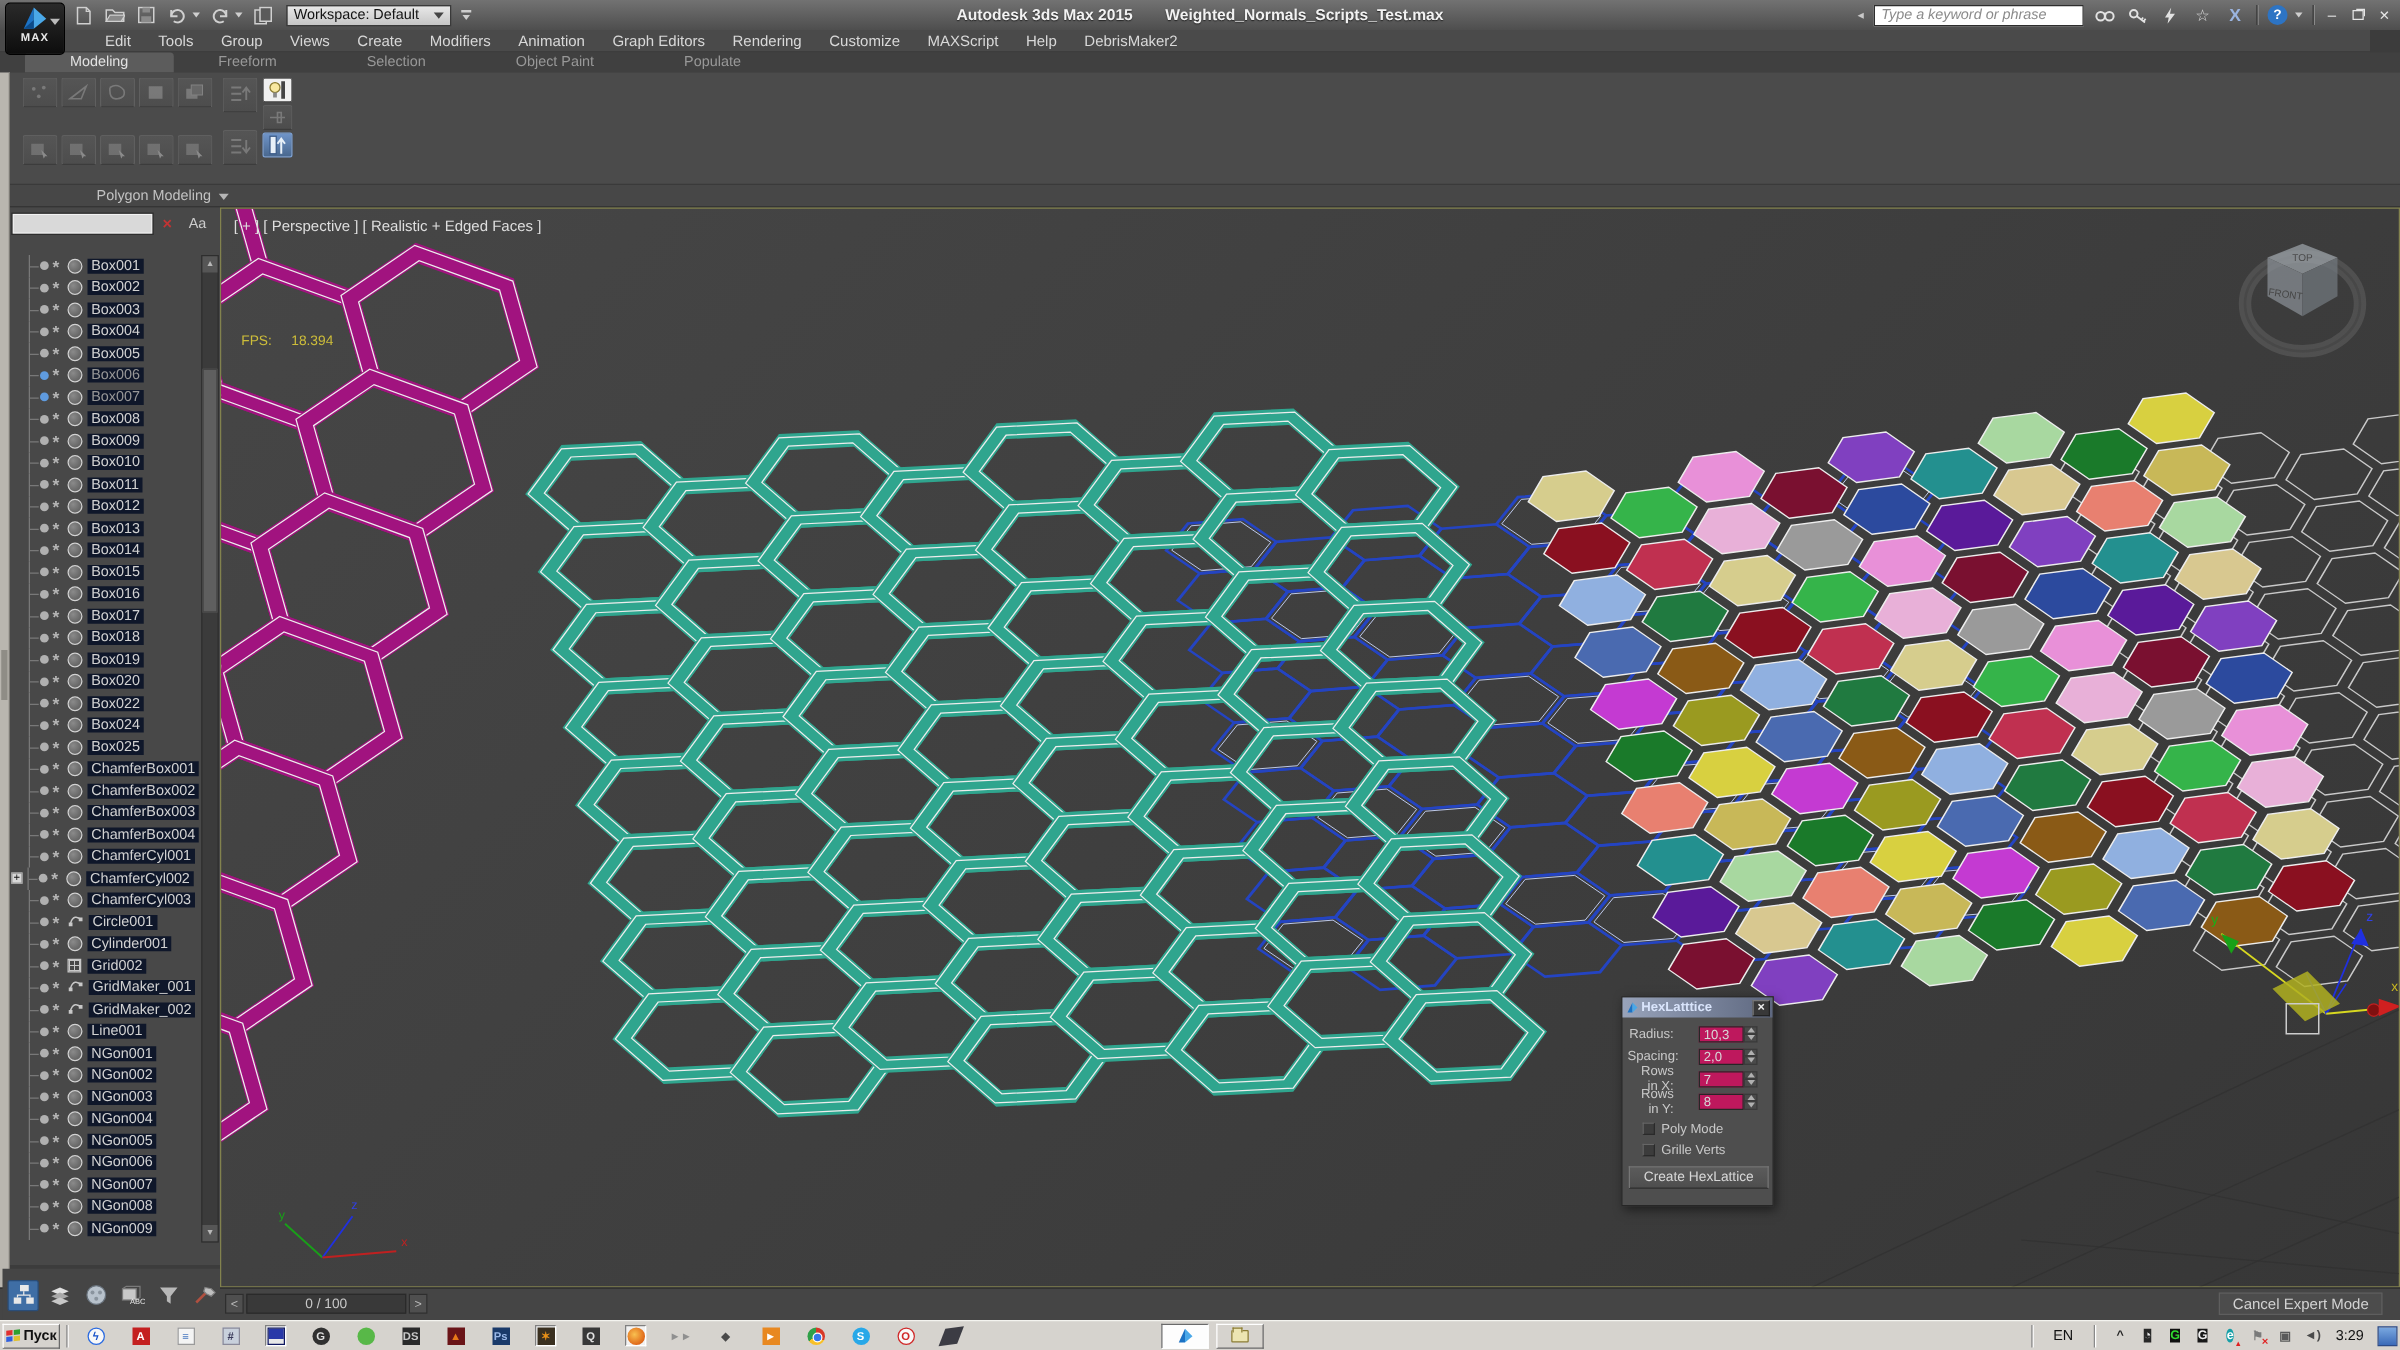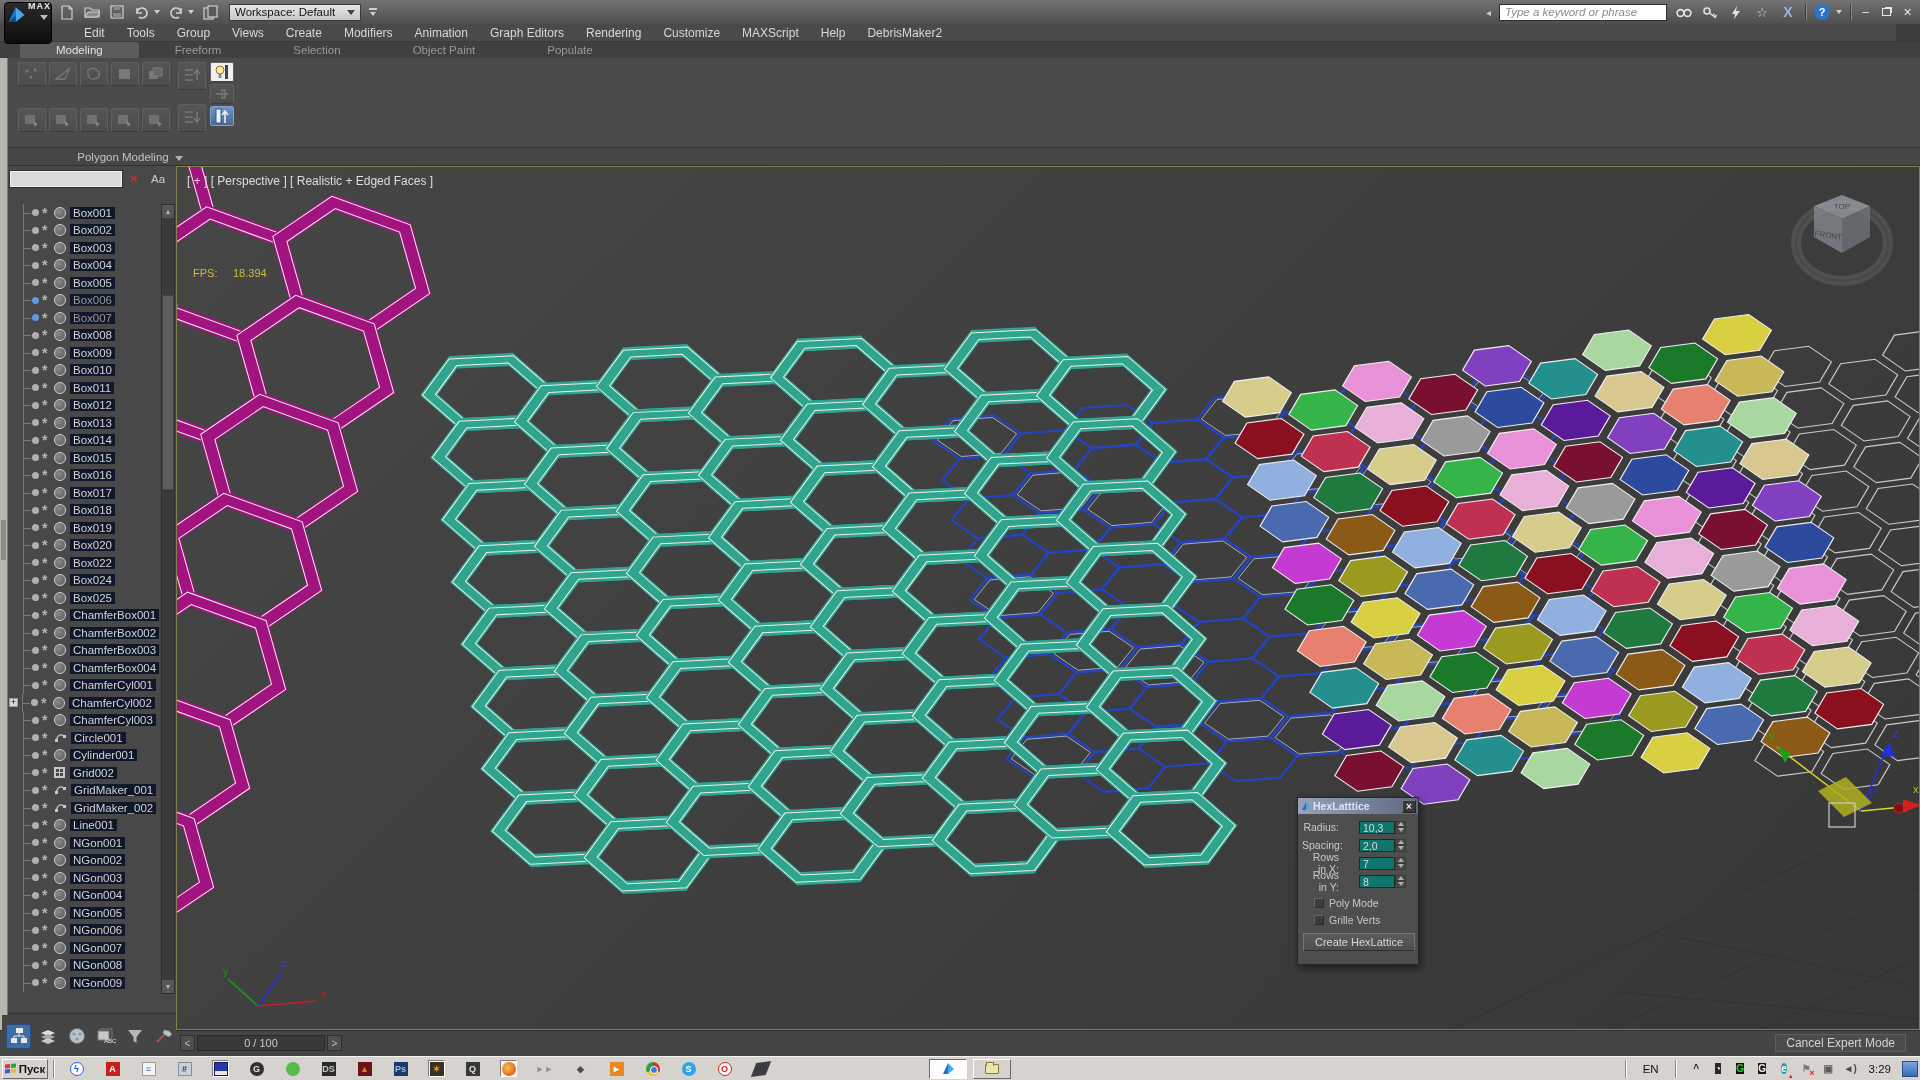--- a/index.html
+++ b/index.html
@@ -4,21 +4,21 @@
 <style>
   * { margin:0; padding:0; box-sizing:border-box; }
   html,body { width:1920px; height:1080px; overflow:hidden; background:#3c3c3c;
               font-family:"Liberation Sans", sans-serif; -webkit-font-smoothing:antialiased; }
   #app { position:relative; width:1920px; height:1080px; }
 
   
   #titlebar { position:absolute; left:0; top:0; width:1920px; height:24px;
     background:linear-gradient(#727272,#4e4e4e); display:flex; align-items:center; }
   #maxlogo { position:absolute; left:4px; top:2px; width:48px; height:42px; background:linear-gradient(#2a2a2a,#0d0d0d);
-    border:1px solid #000; border-radius:4px; z-index:30; display:flex; cursor:default; }
+    border:1px solid #000; border-radius:4px; z-index:30; display:flex; flex-direction:column; align-items:center; cursor:default; }
   #maxlogo .caret { position:absolute; right:3px; top:12px; width:0; height:0;
     border-left:4px solid transparent; border-right:4px solid transparent; border-top:5px solid #bbb; }
   #maxlogo .maxtxt { color:#e8e8e8; font-size:9px; font-weight:bold; letter-spacing:1px; margin-top:-2px; }
   .qat { display:flex; align-items:center; gap:7px; margin-left:58px; }
   .qbtn { width:18px; height:18px; display:flex; align-items:center; justify-content:center; }
   .qbtn svg { display:block; }
   .tinycaret { width:0;height:0;border-left:3px solid transparent;border-right:3px solid transparent;border-top:4px solid #cfcfcf; margin-left:-4px;}
   #workspace { margin-left:10px; width:132px; height:17px; background:linear-gradient(#e8e8e8,#c6c6c6);
     border:1px solid #3a3a3a; font-size:11.5px; color:#111; display:flex; align-items:center; padding:0 5px; }
   #workspace .wcaret { margin-left:auto; width:0;height:0;border-left:4px solid transparent;border-right:4px solid transparent;border-top:5px solid #444; }
@@ -106,21 +106,21 @@
 
   
   #hexdlg { position:absolute; left:1120px; top:630px; width:122px; height:168px; background:#4e4e4e;
      border:1px solid #262626; box-shadow:2px 3px 8px rgba(0,0,0,.5); }
   #hexdlg-title { height:16px; background:linear-gradient(90deg,#98a3ba,#5e6880); display:flex; align-items:center; padding:0 2px; }
   #hexdlg-title .ttl { flex:1; font-size:10.5px; font-weight:bold; color:#d9e4fb; padding-left:2px; }
   #hexdlg-close { width:14px; height:13px; background:#383838; border:1px solid; border-color:#777 #222 #222 #777;
      color:#eee; font-size:10px; font-weight:bold; line-height:11px; text-align:center; }
   .hrow { display:flex; align-items:center; height:18px; padding:0 4px; }
   .hrow .hlab { width:57px; text-align:right; font-size:10.5px; color:#c9c9c9; padding-right:20px; }
-  .hrow .hval { width:36px; height:13px; background:#0f766e; border:1px solid #262626; color:#d8d8d8;
+  .hrow .hval { width:36px; height:13px; background:#be185d; border:1px solid #262626; color:#d8d8d8;
      font-size:10.5px; line-height:12px; padding-left:3px; }
   .hspin { width:11px; height:13px; display:flex; flex-direction:column; }
   .hspin div { flex:1; background:#4a4a4a; border:1px solid #3a3a3a; display:flex; align-items:center; justify-content:center; }
   .tri-up { width:0;height:0;border-left:3px solid transparent;border-right:3px solid transparent;border-bottom:4px solid #b0b0b0; }
   .tri-dn { width:0;height:0;border-left:3px solid transparent;border-right:3px solid transparent;border-top:4px solid #b0b0b0; }
   .crow { display:flex; align-items:center; height:17px; padding-left:16px; }
   .cbox { width:10px; height:10px; background:#3c3c3c; border:1px solid #666; border-right-color:#2a2a2a; border-bottom-color:#2a2a2a; margin-right:5px; }
   .clab { font-size:10.5px; color:#c9c9c9; }
   #hexdlg-btn { margin:5px 5px 0 5px; width:112px; height:18px; background:linear-gradient(#5b5b5b,#4e4e4e);
      border:1px solid #767676; border-bottom-color:#2e2e2e; color:#d8d8d8; font-size:11px; text-align:center; line-height:17px; }
@@ -229,20 +229,24 @@
     </div>
     <div id="workspace">
       <span>Workspace: Default</span>
       <span class="wcaret"></span>
     </div>
     <div id="qat-overflow">
       <span class="bar"></span>
       <span class="tinycaret" style="margin-left:0"></span>
     </div>
 
+    <div id="title-center">
+      <span>Autodesk 3ds Max  2015</span>
+      <span>Weighted_Normals_Scripts_Test.max</span>
+    </div>
 
     <div id="tb-right">
       <span class="arrow">◂</span>
       <input id="search-input" value="" placeholder="Type a keyword or phrase" style="">
       <span class="tb-ic">
         <svg width="16" height="12">
             <circle cx="4.5" cy="7" r="3.4" fill="none" stroke="#e2e2e2" stroke-width="1.6"></circle>
             <circle cx="11.5" cy="7" r="3.4" fill="none" stroke="#e2e2e2" stroke-width="1.6"></circle>
             <path d="M7,5 h2" stroke="#e2e2e2" stroke-width="1.6"></path>
           </svg>

